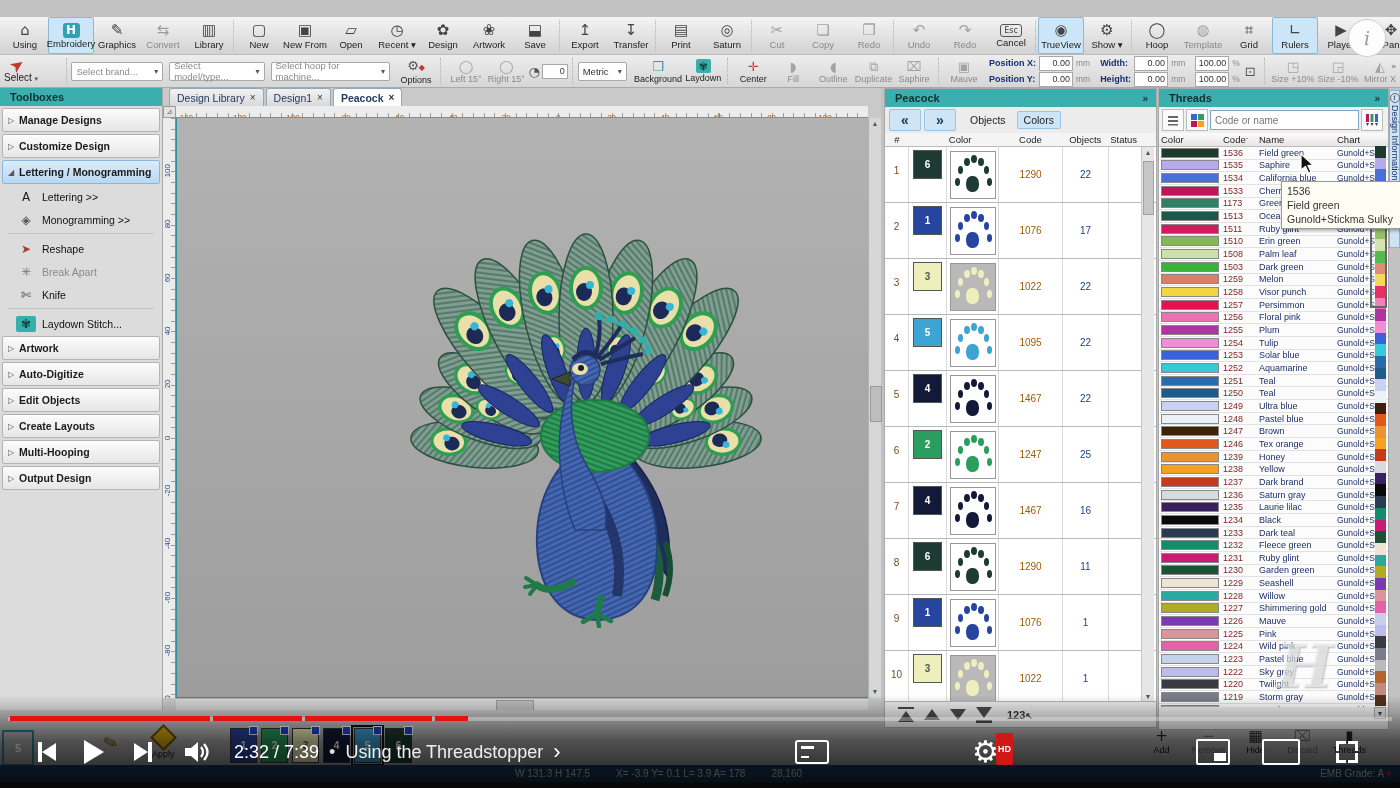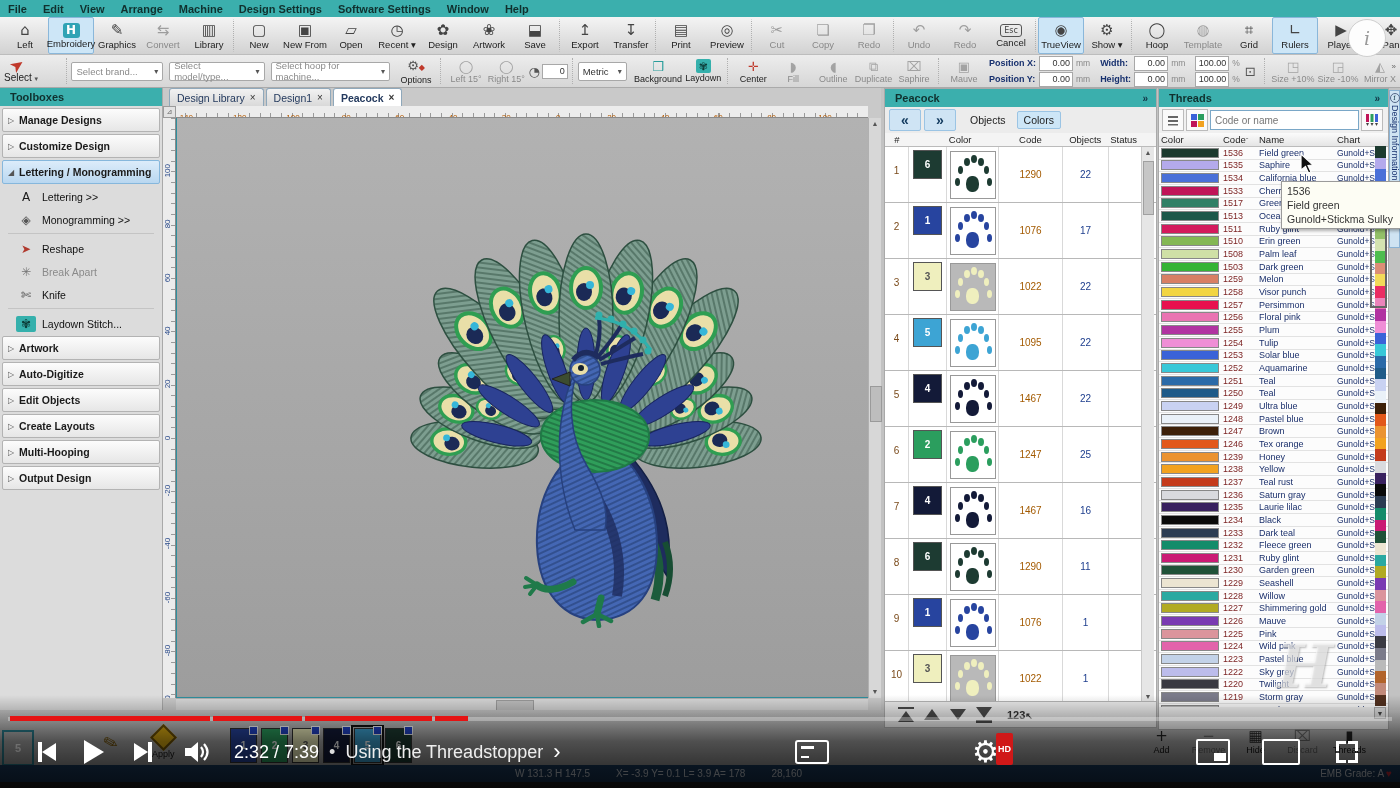--- a/index.html
+++ b/index.html
@@ -192,38 +192,26 @@
   .fs-ico::after{content:"";position:absolute;right:0;bottom:0;width:7px;height:7px;border-right:3px solid #fff;border-bottom:3px solid #fff;}
   .fs-ico .c2::before{content:"";position:absolute;right:0;top:0;width:7px;height:7px;border-right:3px solid #fff;border-top:3px solid #fff;}
   .fs-ico .c2::after{content:"";position:absolute;left:0;bottom:0;width:7px;height:7px;border-left:3px solid #fff;border-bottom:3px solid #fff;}
   .peacock{position:absolute;left:212px;top:80px;width:400px;height:430px;}
 </style>
 </head>
 <body>
 
 <div class="app">
 
-  <div class="menubar abs">
-
-  <span class="menu-item">File</span>
-      <span class="menu-item">Edit</span>
-      <span class="menu-item">View</span>
-      <span class="menu-item">Arrange</span>
-      <span class="menu-item">Machine</span>
-      <span class="menu-item">Design Settings</span>
-      <span class="menu-item">Software Settings</span>
-      <span class="menu-item">Window</span>
-      <span class="menu-item">Help</span>
-    </div>
 
   <div class="tb1 abs">
 
   <div class="tbtn">
       <span class="tb-ico">⌂</span>
-      <span class="tb-lbl">Left</span>
+      <span class="tb-lbl">Using</span>
     </div>
       <div class="tbtn sel hatch">
       <span class="tb-ico">H</span>
       <span class="tb-lbl">Embroidery</span>
     </div>
       <div class="tbtn">
       <span class="tb-ico">✎</span>
       <span class="tb-lbl">Graphics</span>
     </div>
       <div class="tbtn dis">
@@ -281,21 +269,21 @@
       <div class="tbtn vsep">
       
       
     </div>
       <div class="tbtn">
       <span class="tb-ico">▤</span>
       <span class="tb-lbl">Print</span>
     </div>
       <div class="tbtn">
       <span class="tb-ico">◎</span>
-      <span class="tb-lbl">Preview</span>
+      <span class="tb-lbl">Saturn</span>
     </div>
       <div class="tbtn vsep">
       
       
     </div>
       <div class="tbtn dis">
       <span class="tb-ico">✂</span>
       <span class="tb-lbl">Cut</span>
     </div>
       <div class="tbtn dis">
@@ -1065,21 +1053,21 @@
             <div class="tcol" style="background: rgb(192, 20, 88);"></div>
           </div>
         <div class="tc tc2 tcode">1533</div>
         <div class="tc tc3 tname">Cherry punch</div>
         <div class="tc tc4 tchart">Gunold+Stick</div>
       </div>
         <div class="thr-row">
         <div class="tc tc1">
             <div class="tcol" style="background: rgb(47, 128, 102);"></div>
           </div>
-        <div class="tc tc2 tcode">1517</div>
+        <div class="tc tc2 tcode">1173</div>
         <div class="tc tc3 tname">Greenstone</div>
         <div class="tc tc4 tchart">Gunold+Stick</div>
       </div>
         <div class="thr-row">
         <div class="tc tc1">
             <div class="tcol" style="background: rgb(28, 88, 74);"></div>
           </div>
         <div class="tc tc2 tcode">1513</div>
         <div class="tc tc3 tname">Oceanic green</div>
         <div class="tc tc4 tchart">Gunold+Stick</div>
@@ -1242,21 +1230,21 @@
           </div>
         <div class="tc tc2 tcode">1238</div>
         <div class="tc tc3 tname">Yellow</div>
         <div class="tc tc4 tchart">Gunold+Stick</div>
       </div>
         <div class="thr-row">
         <div class="tc tc1">
             <div class="tcol" style="background: rgb(196, 59, 27);"></div>
           </div>
         <div class="tc tc2 tcode">1237</div>
-        <div class="tc tc3 tname">Teal rust</div>
+        <div class="tc tc3 tname">Dark brand</div>
         <div class="tc tc4 tchart">Gunold+Stick</div>
       </div>
         <div class="thr-row">
         <div class="tc tc1">
             <div class="tcol" style="background: rgb(217, 218, 222);"></div>
           </div>
         <div class="tc tc2 tcode">1236</div>
         <div class="tc tc3 tname">Saturn gray</div>
         <div class="tc tc4 tchart">Gunold+Stick</div>
       </div>

